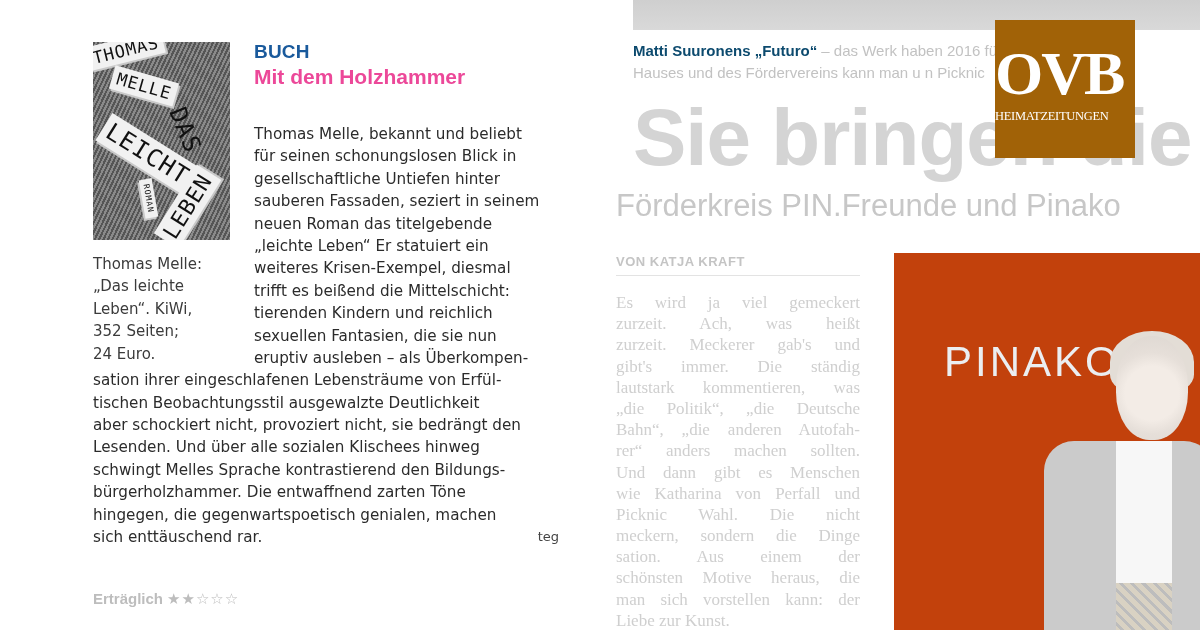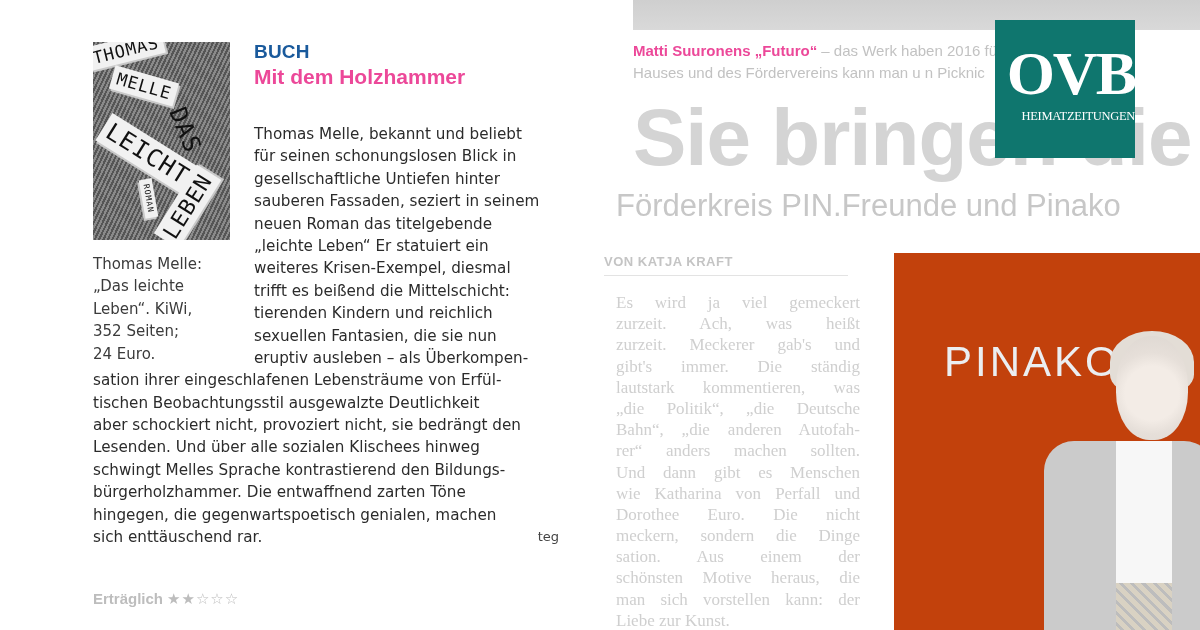--- a/index.html
+++ b/index.html
@@ -63,33 +63,33 @@
   .faded { position:absolute; left:600px; top:0; width:600px; height:630px; }
   .top-photo {
     position:absolute; left:33px; top:0; width:567px; height:30px;
     background:linear-gradient(#cfcfcf,#d9d9d9);
   }
   .photo-caption {
     position:absolute; left:33px; top:40px; width:567px;
     font-size:15px; line-height:22px; color:#c2c2c2; white-space:nowrap;
     font-family:"Liberation Sans", sans-serif;
   }
-  .photo-caption b { color:#ec4899; }
+  .photo-caption b { color:#0c4a6e; }
   .big-head {
     position:absolute; left:33px; top:92px;
     font-family:"Liberation Sans", sans-serif; font-weight:bold;
     font-size:80px; color:#d4d4d4; white-space:nowrap; letter-spacing:-1px;
   }
   .sub-head {
     position:absolute; left:16px; top:188px;
     font-family:"Liberation Sans", sans-serif;
     font-size:31px; color:#c7c7c7; white-space:nowrap;
   }
   .byline {
-    position:absolute; left:4px; top:254px; width:244px;
+    position:absolute; left:16px; top:254px; width:244px;
     font-family:"Liberation Sans", sans-serif; font-weight:bold;
     font-size:13px; color:#c4c4c4; letter-spacing:0.5px;
     padding-bottom:6px; border-bottom:1px solid #e3e3e3;
   }
   .article {
     position:absolute; left:16px; top:292px; width:244px;
     font-family:"Liberation Serif", serif;
     font-size:17px; line-height:21.2px; color:#cfcfcf;
   }
   .article .line { white-space:nowrap; text-align:justify; text-align-last:justify; height:21.2px; }
@@ -122,21 +122,21 @@
     background:#f7f7f7;
   }
   .photo .skirt {
     position:absolute; left:222px; top:330px; width:56px; height:50px;
     background:repeating-linear-gradient(45deg,#d9d2c3 0 5px,#bdbdbd 5px 8px);
   }
 
   
   .logo {
     position:absolute; left:995px; top:20px; width:140px; height:138px;
-    background:#0f766e; color:#fff; text-align:right;
+    background:#a16207; color:#fff; text-align:left;
   }
   .logo .mark {
     position:absolute; left:0; right:0; top:22px;
     font-family:"Liberation Serif", serif; font-weight:bold;
     font-size:62px; line-height:62px; letter-spacing:-2px;
   }
   .logo .tag {
     position:absolute; left:0; right:0; top:89px;
     font-family:"Liberation Serif", serif; font-size:12.5px; letter-spacing:-0.3px;
   }
@@ -157,21 +157,21 @@
     <div class="line">Es wird ja viel gemeckert</div>
     <div class="line">zurzeit. Ach, was heißt</div>
     <div class="line">zurzeit. Meckerer gab's und</div>
     <div class="line">gibt's immer. Die ständig</div>
     <div class="line">lautstark kommentieren, was</div>
     <div class="line">„die Politik“, „die Deutsche</div>
     <div class="line">Bahn“, „die anderen Autofah-</div>
     <div class="line">rer“ anders machen sollten.</div>
     <div class="line">Und dann gibt es Menschen</div>
     <div class="line">wie Katharina von Perfall und</div>
-    <div class="line">Dorothee Euro. Die nicht</div>
+    <div class="line">Picknic Wahl. Die nicht</div>
     <div class="line">meckern, sondern die Dinge</div>
     <div class="line">sation. Aus einem der</div>
     <div class="line">schönsten Motive heraus, die</div>
     <div class="line">man sich vorstellen kann: der</div>
     <div class="line end">Liebe zur Kunst.</div>
   </div>
   <div class="photo">
     <div class="wall-text">PINAKO</div>
     <div class="jacket"></div>
     <div class="shirt"></div>

